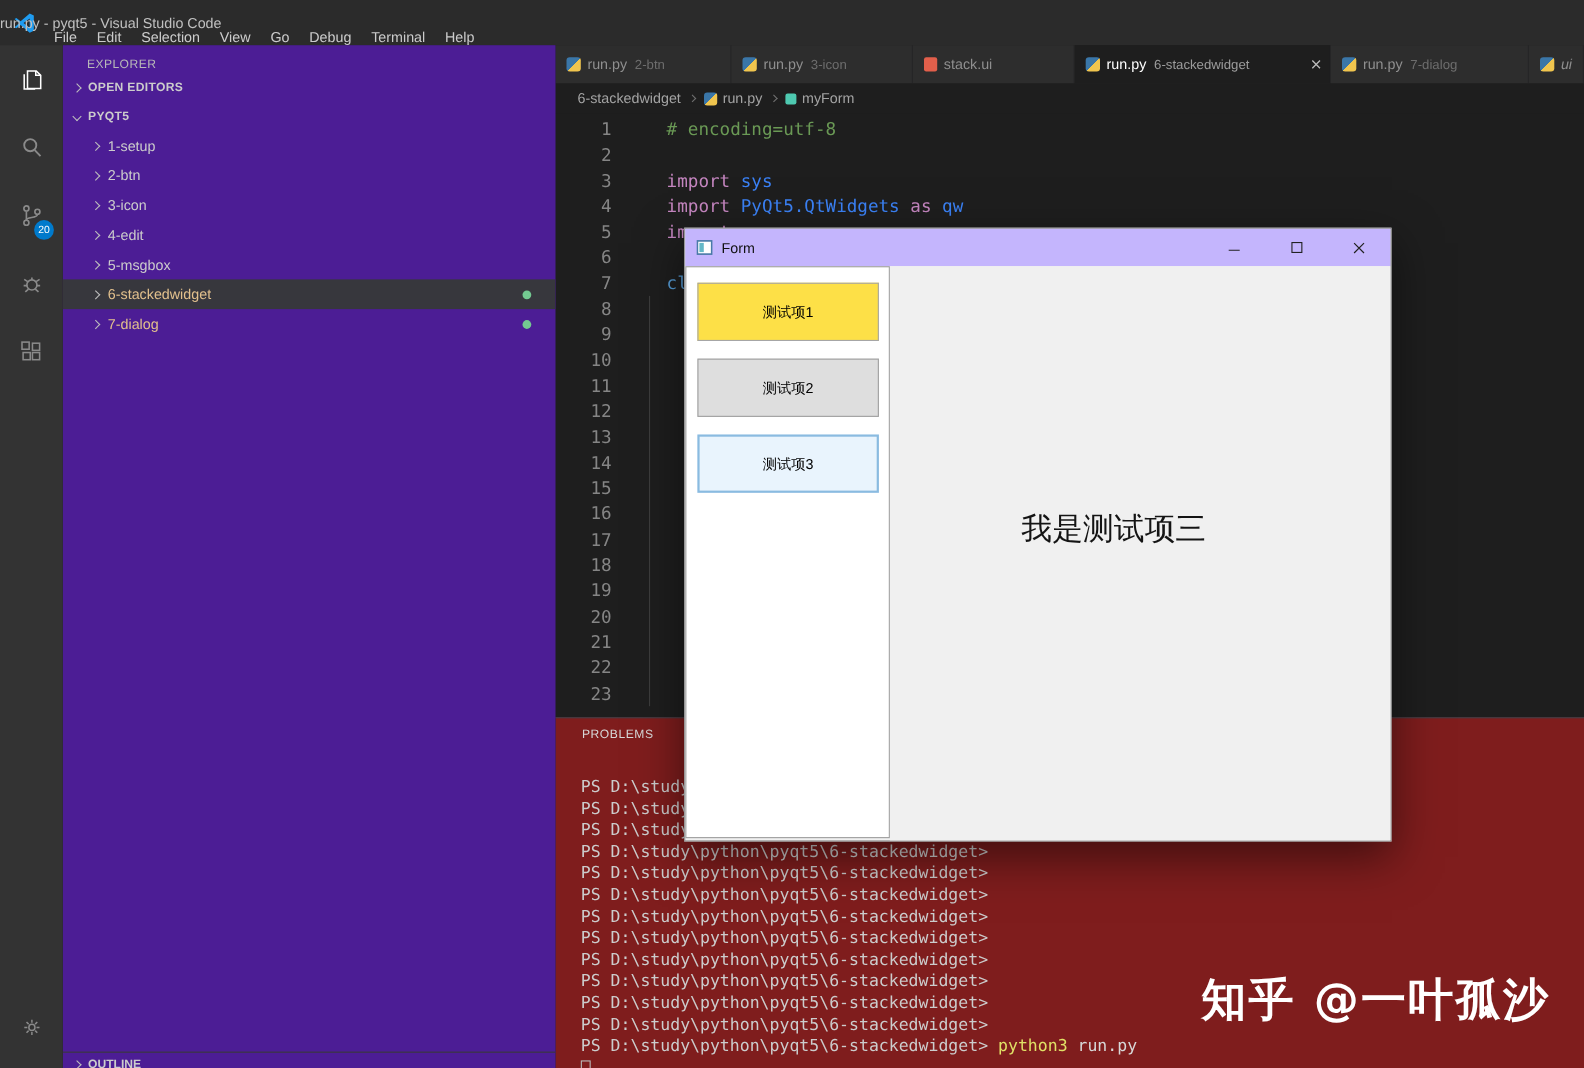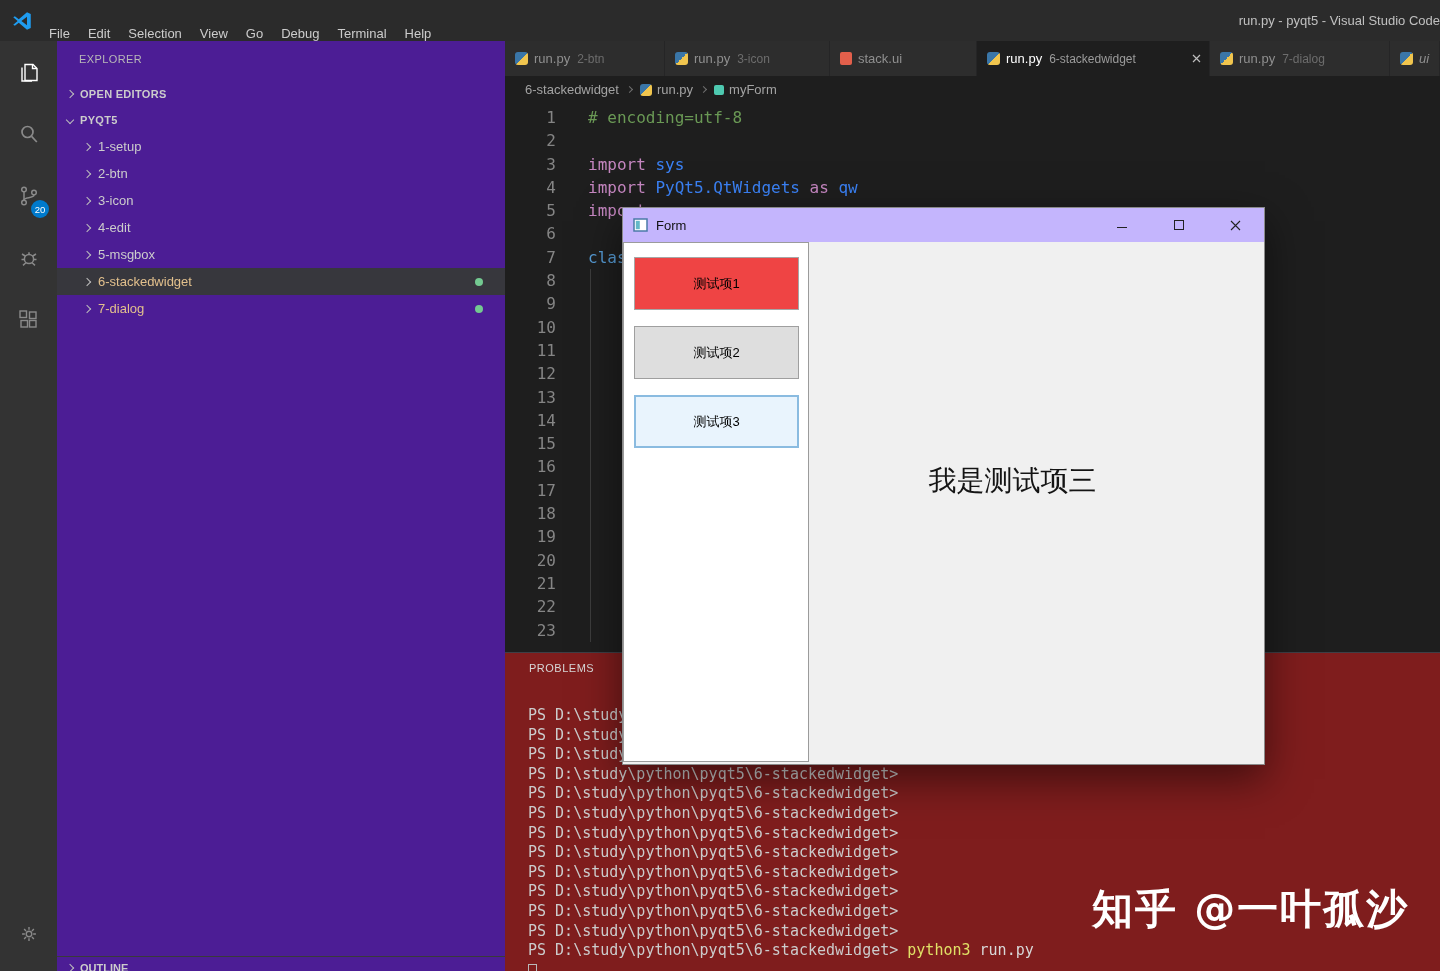--- a/index.html
+++ b/index.html
@@ -2,31 +2,31 @@
 <html><head>
 <meta charset="utf-8">
 <style>
   *{margin:0;padding:0;box-sizing:border-box}
   html,body{width:1440px;height:971px;overflow:hidden;background:#1e1e1e;font-family:"Liberation Sans",sans-serif}
   
   .titlebar{position:absolute;left:0;top:0;width:1440px;height:41px;background:#2b2b2b;display:flex;align-items:center;z-index:6}
   .vscode-logo{margin:0 8px 0 12px;display:flex;align-items:center}
   .menus{display:flex;align-items:flex-end;height:100%;z-index:2}
   .menu-item{color:#cccccc;font-size:13px;padding:0 9px;cursor:default}
-  .window-title{position:absolute;left:0;right:0;text-align:right;color:#c0c0c0;font-size:13px;pointer-events:none}
+  .window-title{position:absolute;left:0;right:0;text-align:left;color:#c0c0c0;font-size:13px;pointer-events:none}
   
   .activitybar{position:absolute;left:0;top:41px;width:57px;bottom:0;background:#333333;display:flex;flex-direction:column;align-items:center;z-index:5}
   .ab-item{width:57px;height:62px;display:flex;align-items:center;justify-content:center;position:relative}
   .ab-bottom{margin-top:auto;margin-bottom:6px}
   .badge{position:absolute;right:8px;bottom:9px;min-width:18px;height:18px;border-radius:9px;background:#007acc;color:#fff;font-size:9.5px;display:flex;align-items:center;justify-content:center;padding:0 3px}
   
   .sidebar{position:absolute;left:57px;top:41px;width:448px;bottom:0;background:#4c1d95;z-index:4;overflow:hidden}
   .sb-title{margin-top:8px;height:20px;padding-left:22px;font-size:11px;color:#b8b8b8;letter-spacing:.4px;display:flex;align-items:center}
   .sb-section{height:22px;display:flex;align-items:center;padding-left:10px;font-size:11px;font-weight:bold;color:#cccccc;letter-spacing:.3px;gap:7px;cursor:pointer}
-  .sb-section.open-editors{margin-top:14px}
+  .sb-section.open-editors{}
   .sb-section.project{margin-top:4px}
   .folder-list{margin-top:2px}
   .folder-row{height:27px;display:flex;align-items:center;padding-left:27px;gap:8px;font-size:13px;color:#cccccc;cursor:pointer}
   .folder-row.selected{background:#37373d}
   .folder-label.modified{color:#e2c08d}
   .git-dot{width:8px;height:8px;border-radius:50%;background:#73c991;margin-left:auto;margin-right:22px}
   .sb-outline{position:absolute;bottom:-7px;left:0;right:0;height:22px;display:flex;align-items:center;padding-left:10px;gap:7px;font-size:11px;font-weight:bold;color:#cccccc;border-top:1px solid #3a3a3a}
   .chev{display:inline-block;width:6px;height:6px;border-right:1.4px solid #bdbdbd;border-bottom:1.4px solid #bdbdbd;flex:none}
   .chev.right{transform:rotate(-45deg)}
   .chev.down{transform:rotate(45deg)}
@@ -43,21 +43,21 @@
   .icon-python{background:linear-gradient(135deg,#3a76a8 50%,#f0c54e 50%)}
   .icon-ui{background:#e25f4b;border-radius:2px;width:12px}
   .breadcrumb{position:absolute;top:35px;left:0;right:0;height:27px;display:flex;align-items:center;padding-left:20px;font-size:13px;color:#a3a3a3;gap:7px;background:#1e1e1e}
   .bc-item{display:flex;align-items:center;gap:5px;cursor:pointer}
   .bc-ic{width:12px;height:12px}
   .icon-symbol{width:10px;height:10px;background:#4ec9b0;border-radius:2px;display:inline-block}
   .bc-sep{border-color:#707070;width:5px;height:5px;margin:0 1px}
   .editor{position:absolute;top:62px;left:0;right:0;height:549px;overflow:hidden;font-family:"DejaVu Sans Mono",monospace;font-size:16px;line-height:23.3px;padding-top:3px}
   .code-line{display:flex;height:23.3px}
   .ln{width:51px;text-align:right;color:#858585;flex:none}
-  .lc{margin-left:32px;white-space:pre}
+  .lc{margin-left:50px;white-space:pre}
   .tok-comment{color:#6a9955}
   .tok-keyword{color:#c586c0}
   .tok-keyword2{color:#569cd6}
   .tok-plain{color:#3b82f6}
   .indent-guide{position:absolute;left:85px;top:166px;width:1px;height:373px;background:#3c3c3c}
   
   .panel{position:absolute;left:0;right:0;top:611px;bottom:0;background:#7f1d1d;border-top:1px solid #3f3f46;overflow:hidden}
   .panel-header{height:30px;display:flex;align-items:center;padding-left:24px}
   .panel-tab{font-size:11px;letter-spacing:.5px;color:#d7d7d7;cursor:pointer}
   .terminal{margin-top:23px;padding-left:23px;font-family:"DejaVu Sans Mono",monospace;font-size:15px;line-height:19.6px}
@@ -68,21 +68,21 @@
   .term-cursor{width:9px;height:15px;border:1px solid #b9b9b9;margin-top:3px;margin-left:23px}
   
   .qt-window{position:absolute;left:622px;top:207px;width:643px;height:558px;background:#f0f0f0;border:1px solid #8a8a8a;box-shadow:0 14px 40px rgba(0,0,0,.5);z-index:10}
   .qt-titlebar{position:absolute;top:0;left:0;right:0;height:34px;background:#c4b5fd;display:flex;align-items:center}
   .qt-icon{margin:0 8px 0 10px;display:flex}
   .qt-title{font-size:13px;color:#111}
   .qt-controls{margin-left:auto;display:flex;height:100%}
   .qtc{width:57px;height:100%;display:flex;align-items:center;justify-content:center;cursor:pointer}
   .stacked-list{position:absolute;left:0;top:34px;width:186px;bottom:2px;background:#ffffff;border:1px solid #9b9b9b;padding-top:14px}
   .qt-btn{display:block;width:165px;height:53px;margin:0 0 16px 10px;font-size:13px;color:#000;cursor:pointer;font-family:"Liberation Sans",sans-serif}
-  .qb0{background:#ef4444;border:1px solid #a6a6a6}
+  .qb0{background:#fde047;border:1px solid #a6a6a6}
   .qb1{background:#dedede;border:1px solid #9f9f9f}
   .qt-btn.sel{background:#e9f4fd;border:2px solid #8abbe0}
   .qt-content{position:absolute;left:186px;top:34px;right:0;bottom:0;background:#f0f0f0;display:flex;align-items:center;justify-content:center}
   .qt-content-text{font-size:28px;color:#141414;transform:translate(-24px,-22px);font-family:Liberation Sans, sans-serif}
   
   .watermark{position:absolute;left:1092px;top:882px;font-size:41px;font-weight:700;color:#ffffff;z-index:3;letter-spacing:2px;font-family:"DejaVu Sans",sans-serif}
 </style>
 </head>
 <body>
 

